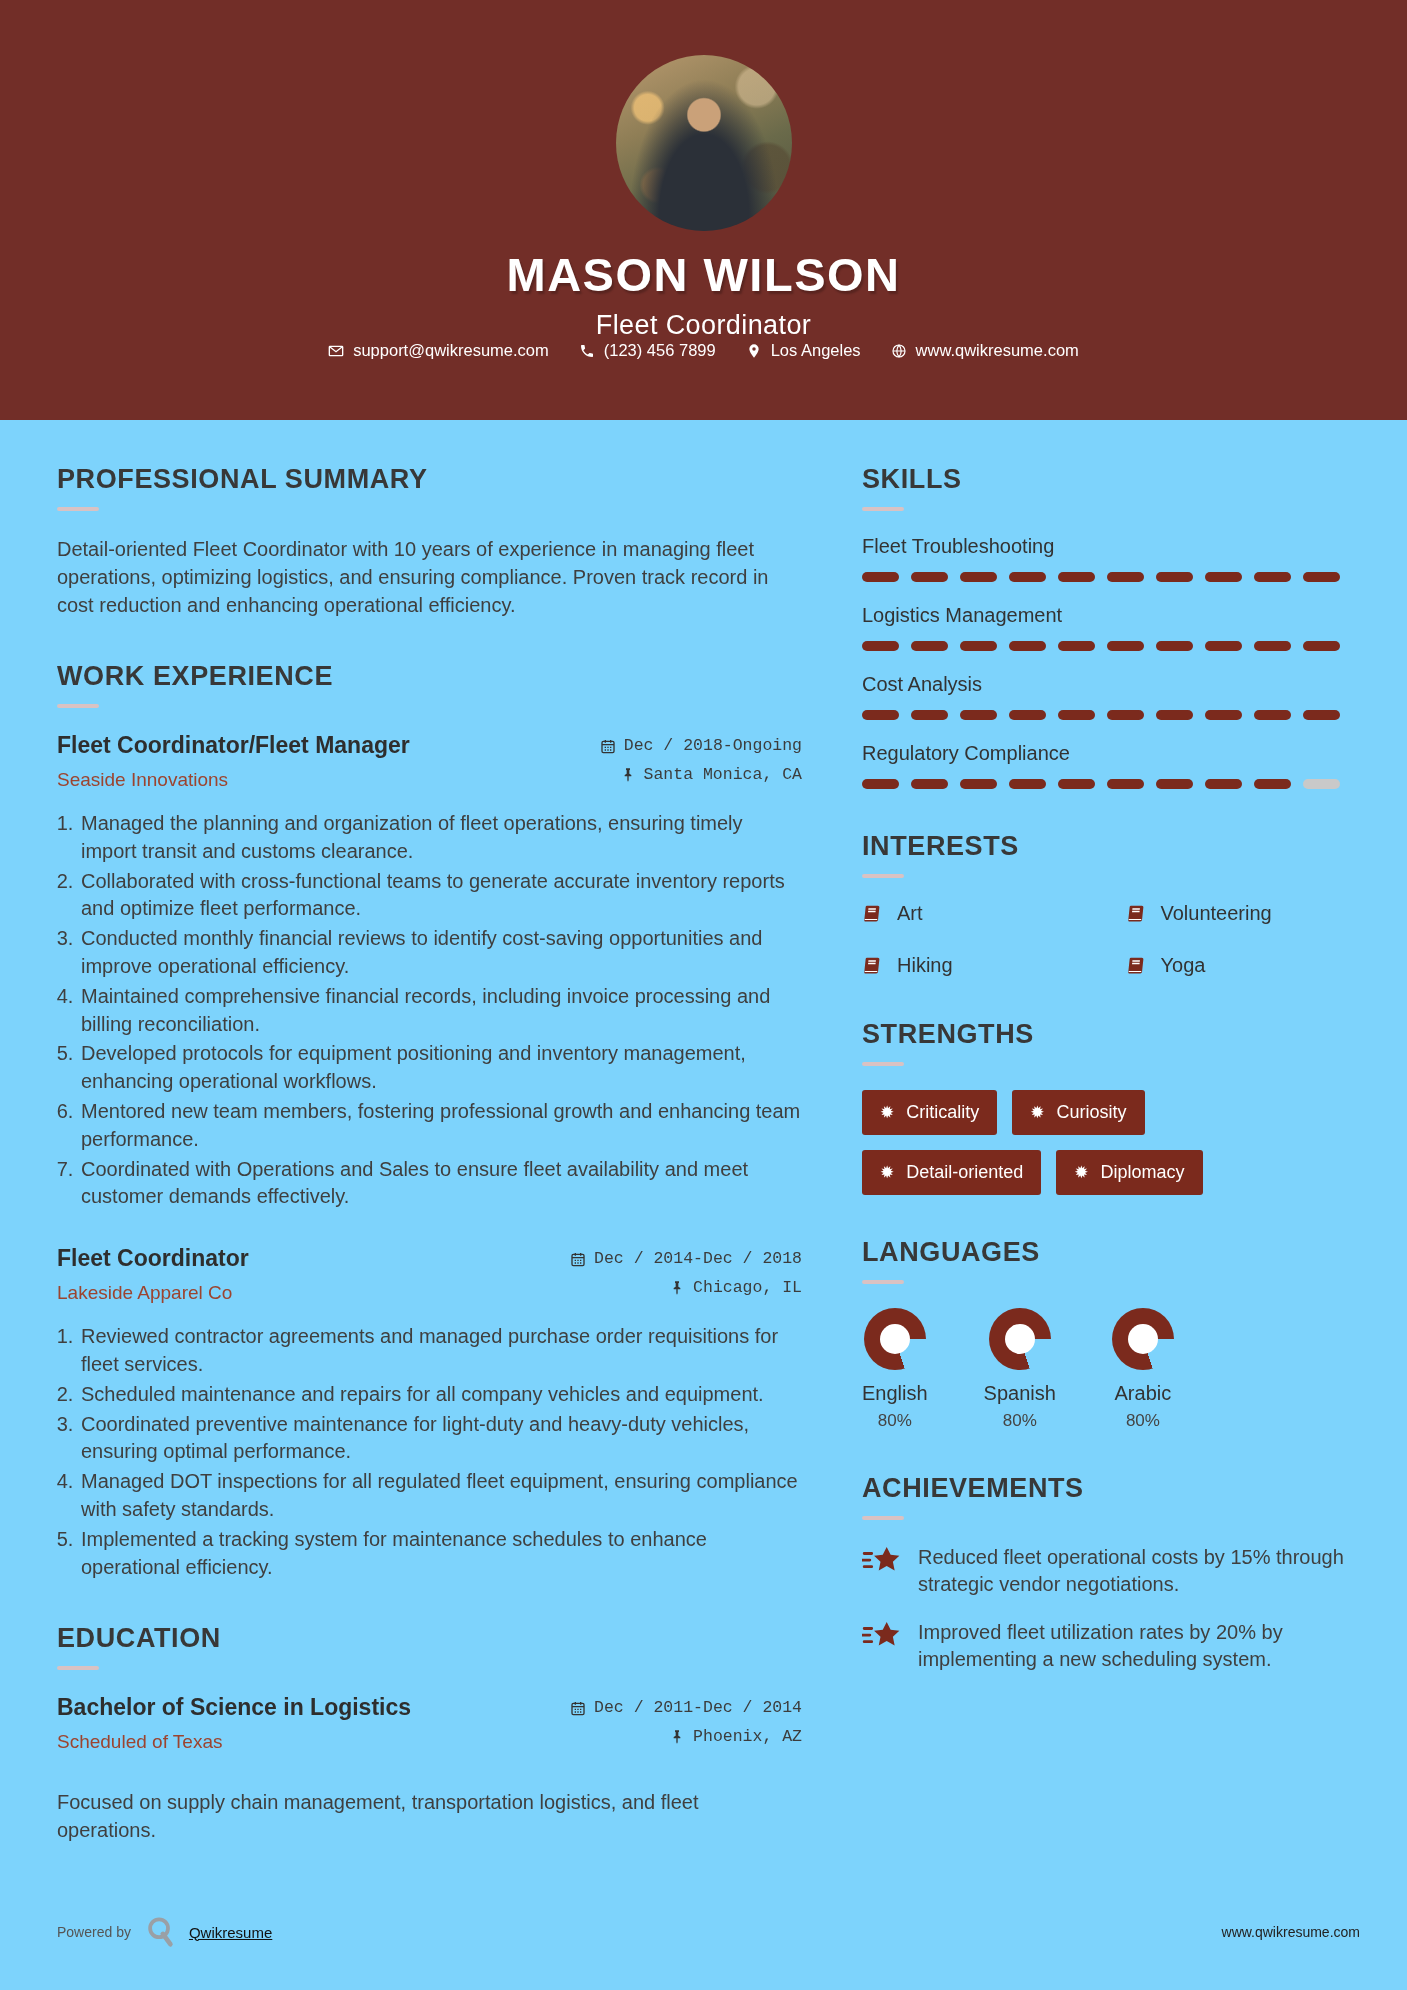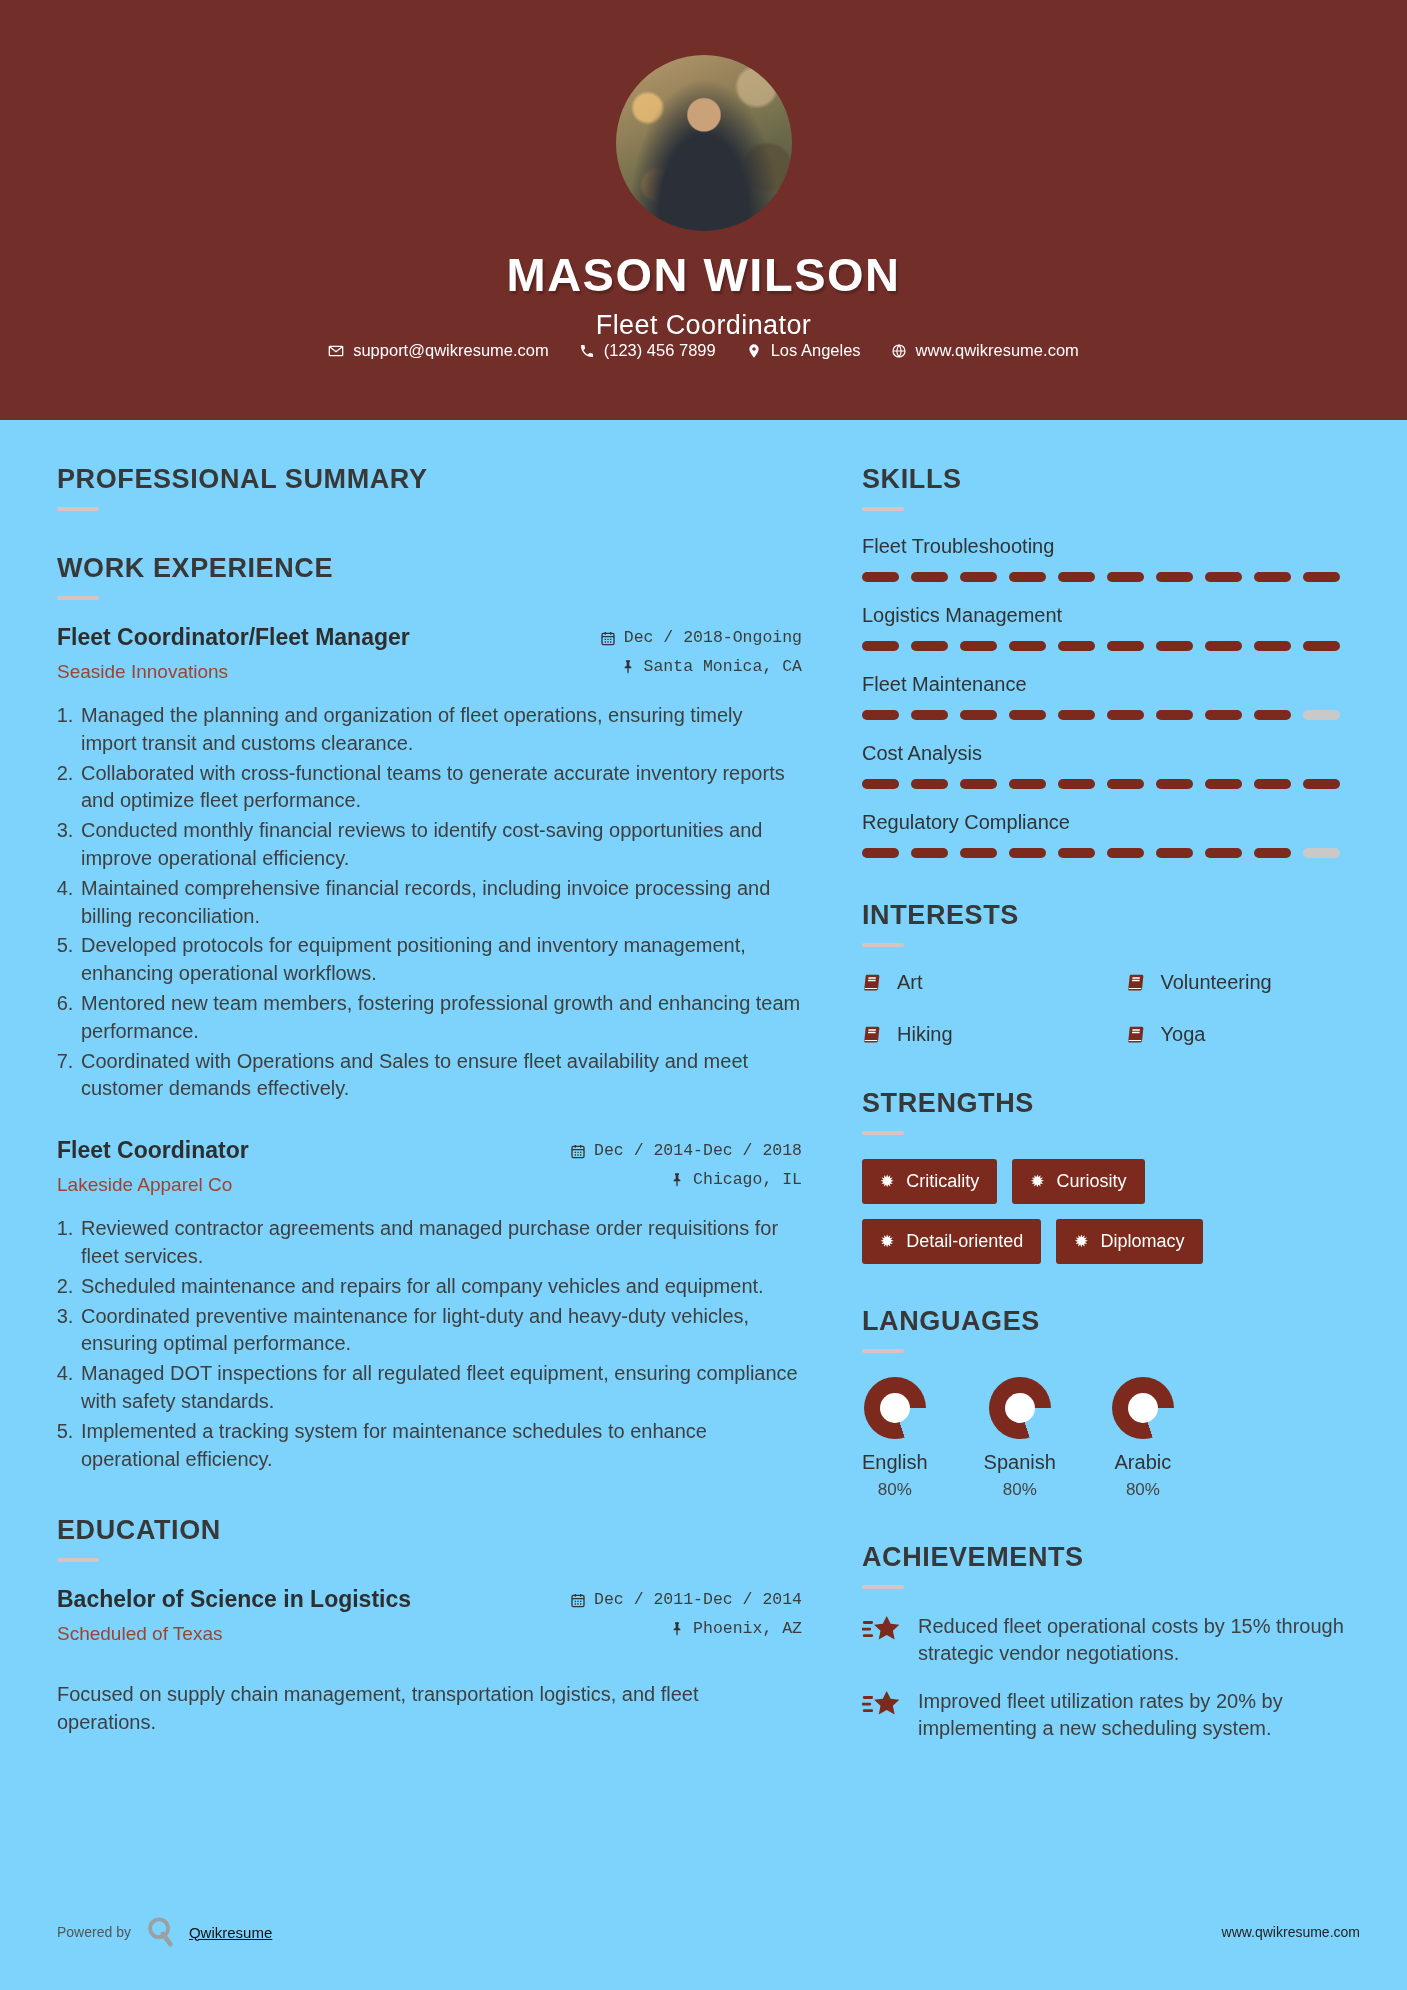--- a/index.html
+++ b/index.html
@@ -139,20 +139,21 @@
       </a>
     </div>
   </header>
 
   <main class="content">
     <div class="col-left">
 
       <section>
         <h2>PROFESSIONAL SUMMARY</h2>
         <div class="rule"></div>
+        <p class="summary-text">Detail-oriented Fleet Coordinator with 10 years of experience in managing fleet operations, optimizing logistics, and ensuring compliance. Proven track record in cost reduction and enhancing operational efficiency.</p>
       </section>
 
       <section>
         <h2>WORK EXPERIENCE</h2>
         <div class="rule"></div>
         <div id="jobs">
             <article class="job">
       <div class="job-head">
         <div class="job-left">
           <h3>Fleet Coordinator/Fleet Manager</h3>
@@ -278,35 +279,20 @@
                 <span class="dash"></span>
                 <span class="dash"></span>
                 <span class="dash"></span>
                 <span class="dash"></span>
                 <span class="dash"></span>
                 <span class="dash"></span>
                 <span class="dash"></span>
               </div>
     </div>
             <div class="skill-row">
-      <div class="skill-name">Fleet Maintenance</div>
-      <div class="dashes">
-                <span class="dash"></span>
-                <span class="dash"></span>
-                <span class="dash"></span>
-                <span class="dash"></span>
-                <span class="dash"></span>
-                <span class="dash"></span>
-                <span class="dash"></span>
-                <span class="dash"></span>
-                <span class="dash"></span>
-                <span class="dash empty"></span>
-              </div>
-    </div>
-            <div class="skill-row">
       <div class="skill-name">Cost Analysis</div>
       <div class="dashes">
                 <span class="dash"></span>
                 <span class="dash"></span>
                 <span class="dash"></span>
                 <span class="dash"></span>
                 <span class="dash"></span>
                 <span class="dash"></span>
                 <span class="dash"></span>
                 <span class="dash"></span>

